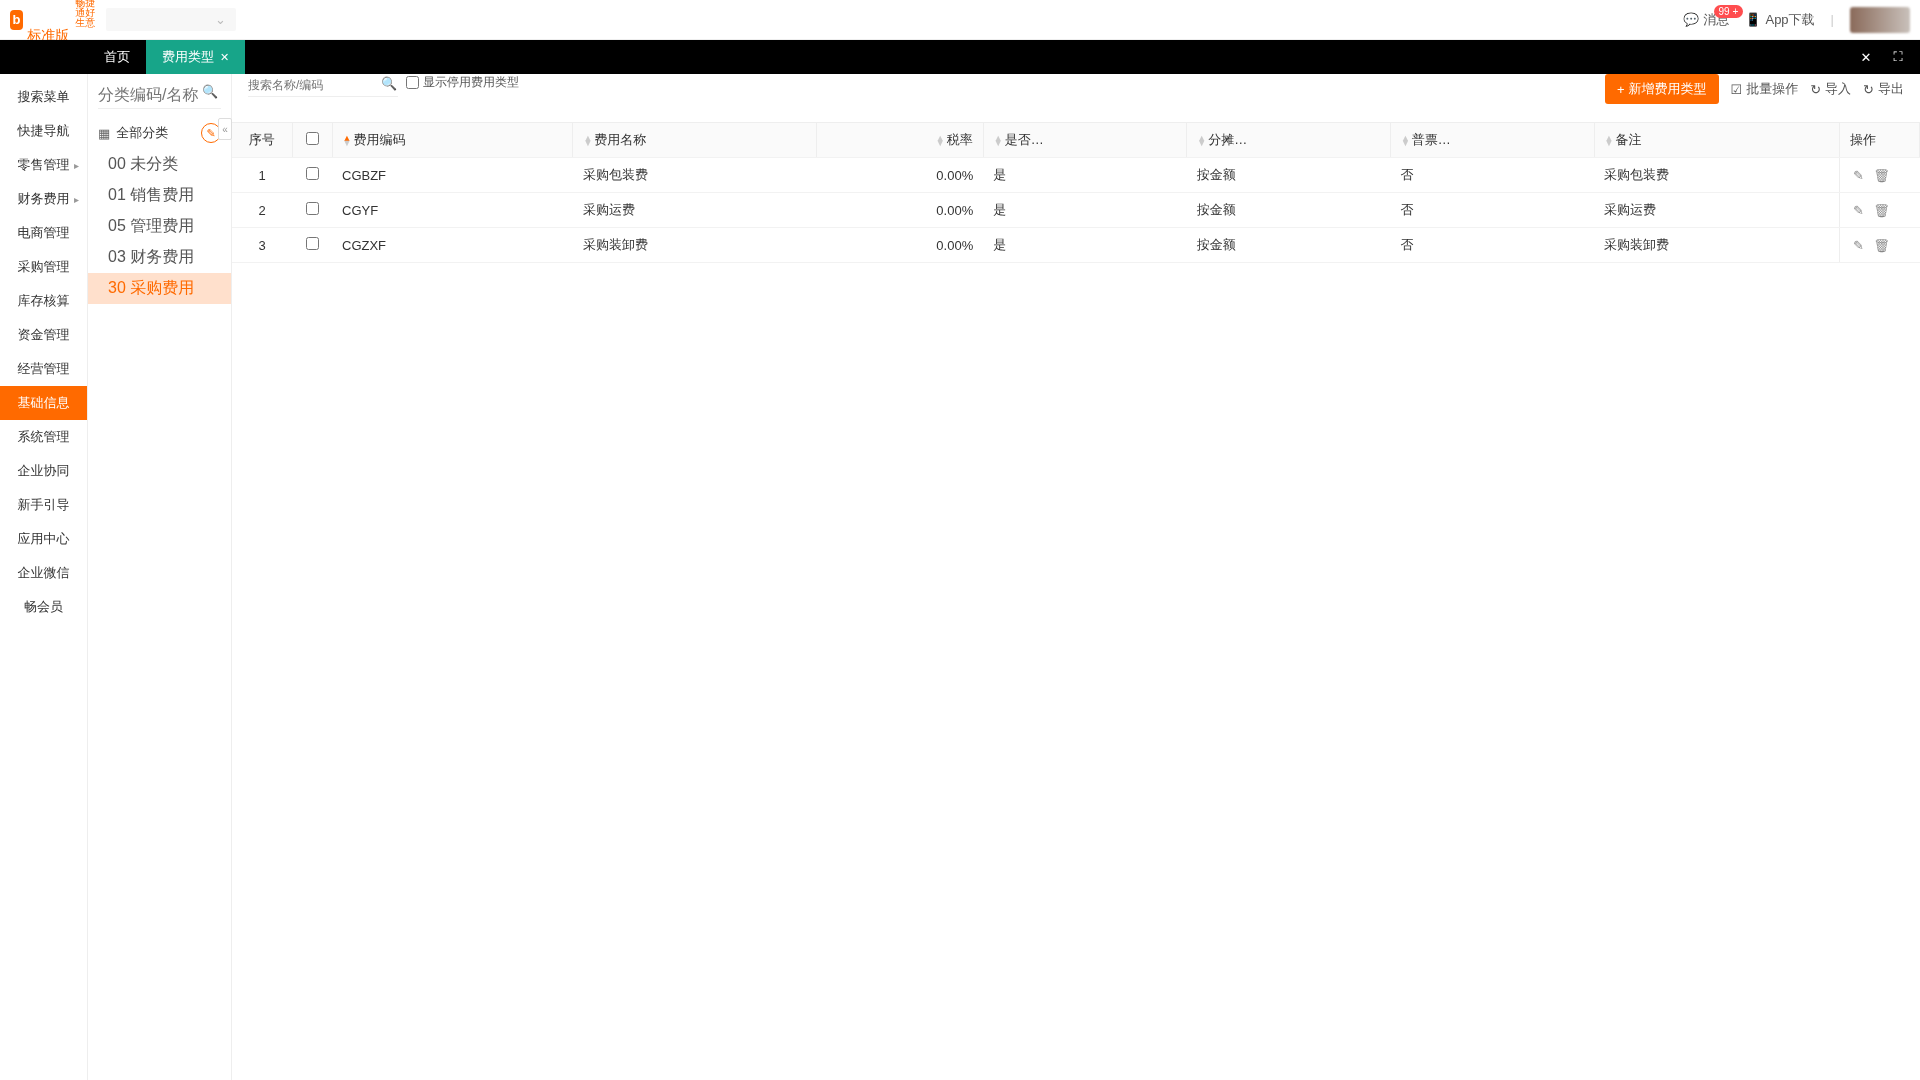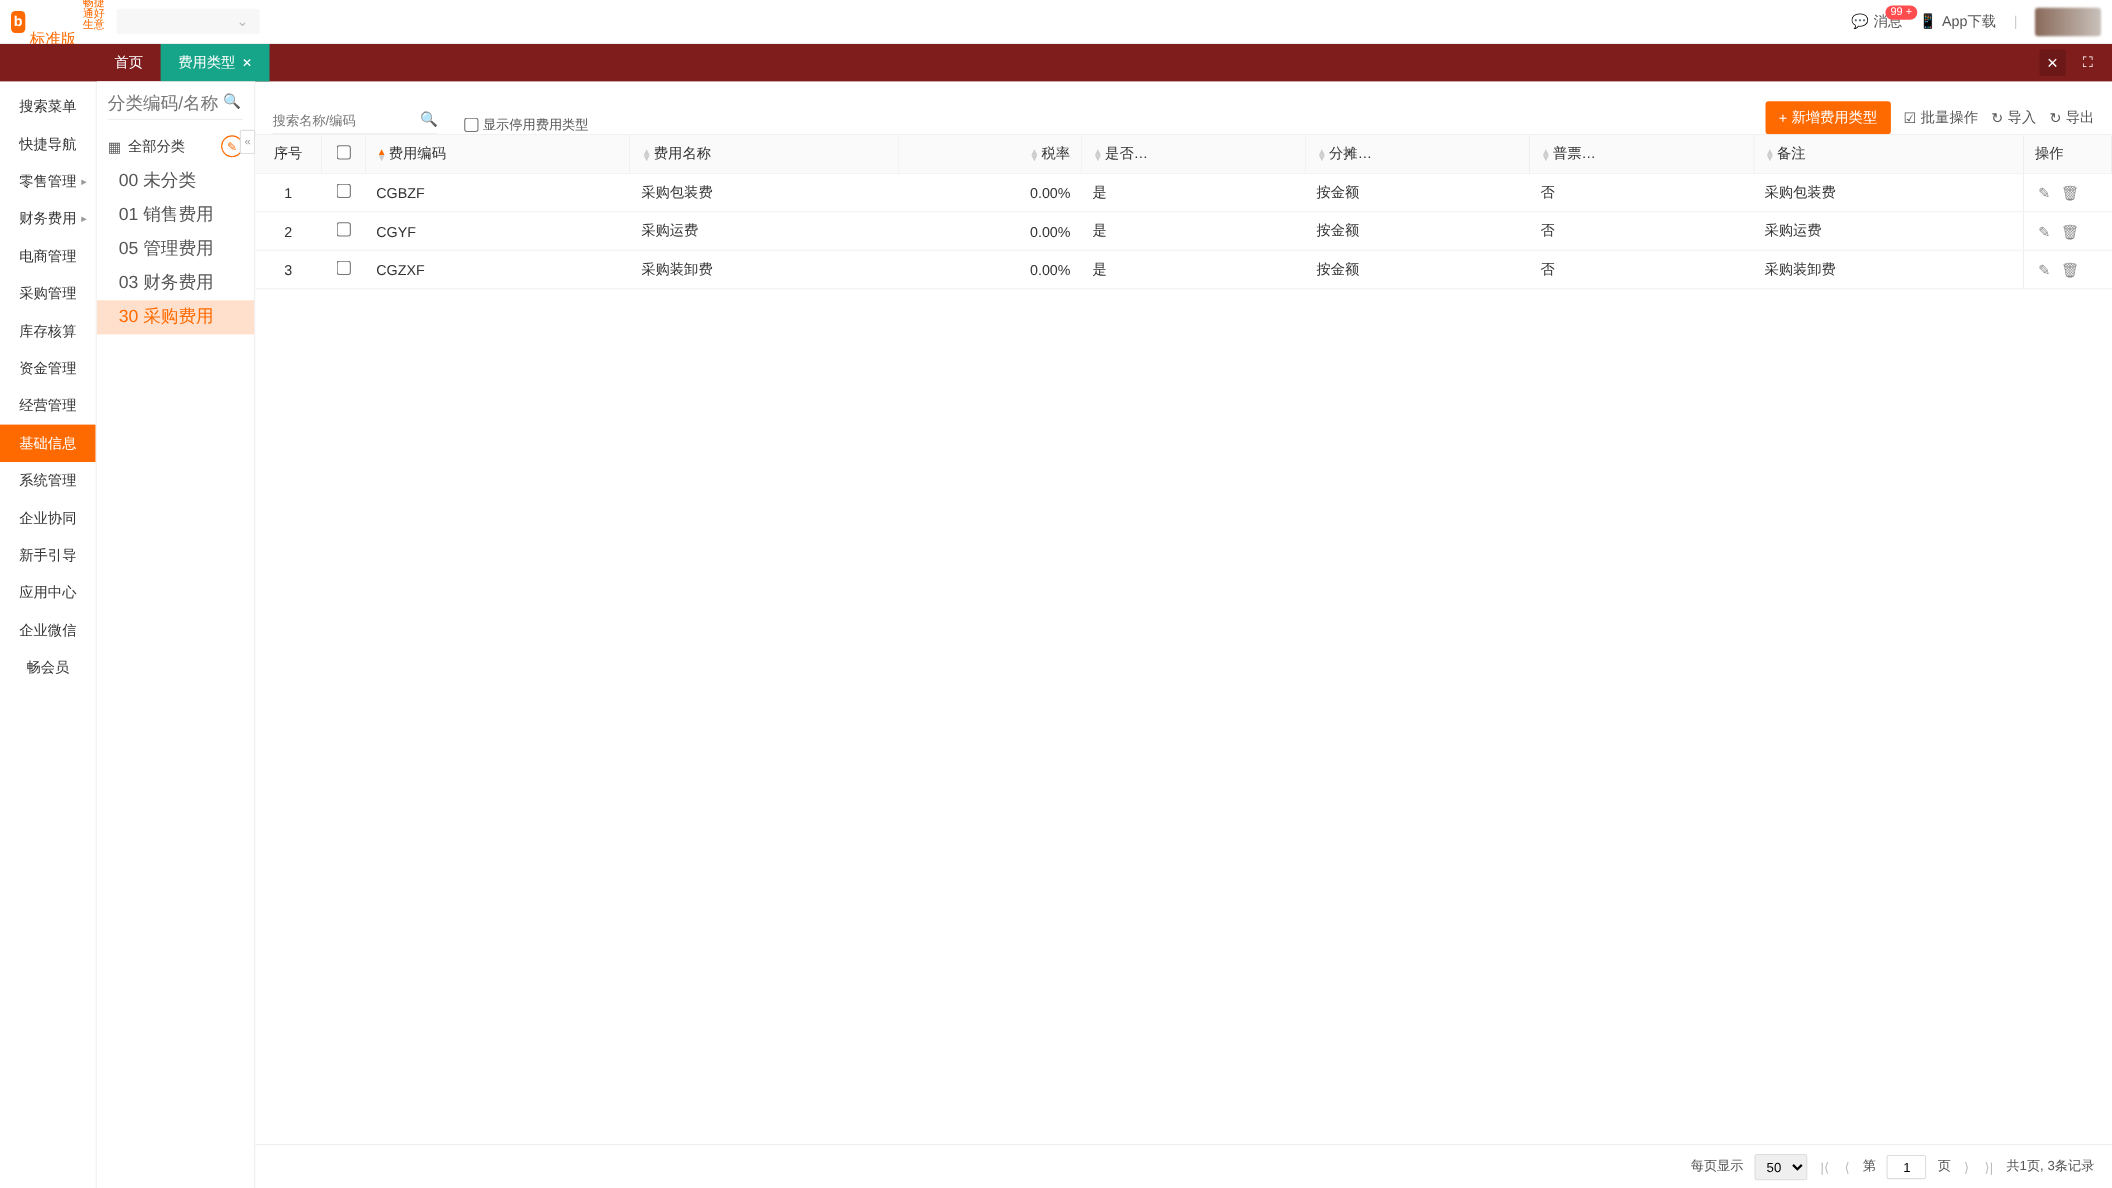--- a/index.html
+++ b/index.html
@@ -13,21 +13,21 @@
 .logo-sub { font-size: 14px; color: #ff6a00; }
 .logo-wrap { display: flex; flex-direction: column; line-height: 1; }
 .company-select { margin-left: 8px; display: flex; align-items: center; color: #999; font-size: 13px; cursor: pointer; background: #f7f7f7; padding: 4px 10px; border-radius: 2px; min-width: 130px; }
 .company-select .chev { margin-left: auto; color: #bbb; }
 .top-header-right { margin-left: auto; display: flex; align-items: center; gap: 16px; }
 .top-link { display: flex; align-items: center; gap: 4px; color: #555; cursor: pointer; font-size: 13px; position: relative; }
 .badge { position: absolute; top: -6px; right: -14px; background: #ff4d4f; color: #fff; font-size: 10px; padding: 1px 5px; border-radius: 8px; }
 .avatar { width: 60px; height: 26px; background: linear-gradient(90deg, #8a6a5a 0%, #c9c1bb 100%); border-radius: 3px; filter: blur(1px); }
 
 
-.tab-bar { height: 34px; background: #7f1d1d; display: flex; align-items: stretch; position: relative; }
+.tab-bar { height: 34px; background: #000000; display: flex; align-items: stretch; position: relative; }
 .tab-bar-inner { display: flex; margin-left: 88px; }
 .tab { padding: 0 16px; display: flex; align-items: center; color: #fff; font-size: 13px; cursor: pointer; gap: 6px; }
 .tab.active { background: #17a589; }
 .tab .close { font-size: 11px; }
 .tab-bar-right { margin-left: auto; display: flex; align-items: center; gap: 8px; padding-right: 10px; }
 .tab-btn { width: 24px; height: 24px; display: flex; align-items: center; justify-content: center; color: #fff; cursor: pointer; border-radius: 2px; }
 .tab-btn.close-all { background: rgba(0,0,0,0.15); }
 
 
 .layout { display: flex; height: calc(100vh - 74px); }
@@ -46,21 +46,21 @@
 .cat-header { padding: 6px 10px; display: flex; align-items: center; gap: 6px; font-size: 13px; }
 .cat-header .grid-icon { color: #666; }
 .cat-header .edit-btn { margin-left: auto; width: 20px; height: 20px; border-radius: 50%; border: 1px solid #ff6a00; display: flex; align-items: center; justify-content: center; color: #ff6a00; font-size: 11px; cursor: pointer; }
 .cat-collapse { position: absolute; right: -1px; top: 44px; width: 14px; height: 22px; border: 1px solid #ddd; background: #fff; border-radius: 2px; display: flex; align-items: center; justify-content: center; color: #999; font-size: 10px; cursor: pointer; }
 .cat-list { flex: 1; overflow-y: auto; }
 .cat-item { padding: 5px 10px 5px 20px; font-size: 16px; color: #555; cursor: pointer; }
 .cat-item.selected { background: #ffe0cc; color: #ff6a00; }
 
 
 .main { flex: 1; display: flex; flex-direction: column; background: #fff; }
-.toolbar { height: 48px; display: flex; align-items: flex-end; padding: 0 16px; gap: 24px; }
+.toolbar { height: 48px; display: flex; align-items: flex-start; padding: 0 16px; gap: 8px; }
 .toolbar .search-box { position: relative; width: 150px; }
 .toolbar .search-box input { width: 100%; border: none; border-bottom: 1px solid #eee; padding: 4px 20px 4px 0; font-size: 12px; outline: none; }
 .toolbar .search-box .sicon { position: absolute; right: 0; top: 2px; color: #ff6a00; }
 .toolbar .chk-wrap { display: flex; align-items: center; gap: 4px; font-size: 12px; color: #555; }
 .toolbar-right { margin-left: auto; display: flex; align-items: center; gap: 12px; }
 .btn-primary { background: #ff6a00; color: #fff; border: none; padding: 6px 12px; border-radius: 3px; font-size: 13px; cursor: pointer; display: flex; align-items: center; gap: 4px; }
 .btn-link { color: #555; font-size: 13px; cursor: pointer; display: flex; align-items: center; gap: 4px; }
 
 
 .table-wrap { flex: 1; overflow: auto; border-top: 1px solid #eee; }
@@ -313,28 +313,14 @@
     <td>采购装卸费</td>
     <td class="op-col">
       <span class="row-icon">✎</span>
       <span class="row-icon">🗑</span>
     </td>
             </tr>
           </tbody>
       </table>
     </div>
 
-    <div class="pagination">
-      <span>每页显示</span>
-      <select>
-        <option>50</option>
-      </select>
-      <span class="page-btn">|⟨</span>
-      <span class="page-btn">⟨</span>
-      <span>第</span>
-      <input type="text" value="1" style="">
-      <span>页</span>
-      <span class="page-btn">⟩</span>
-      <span class="page-btn">⟩|</span>
-      <span>共1页, 3条记录</span>
-    </div>
   </div>
 </div>
 
 </body></html>

